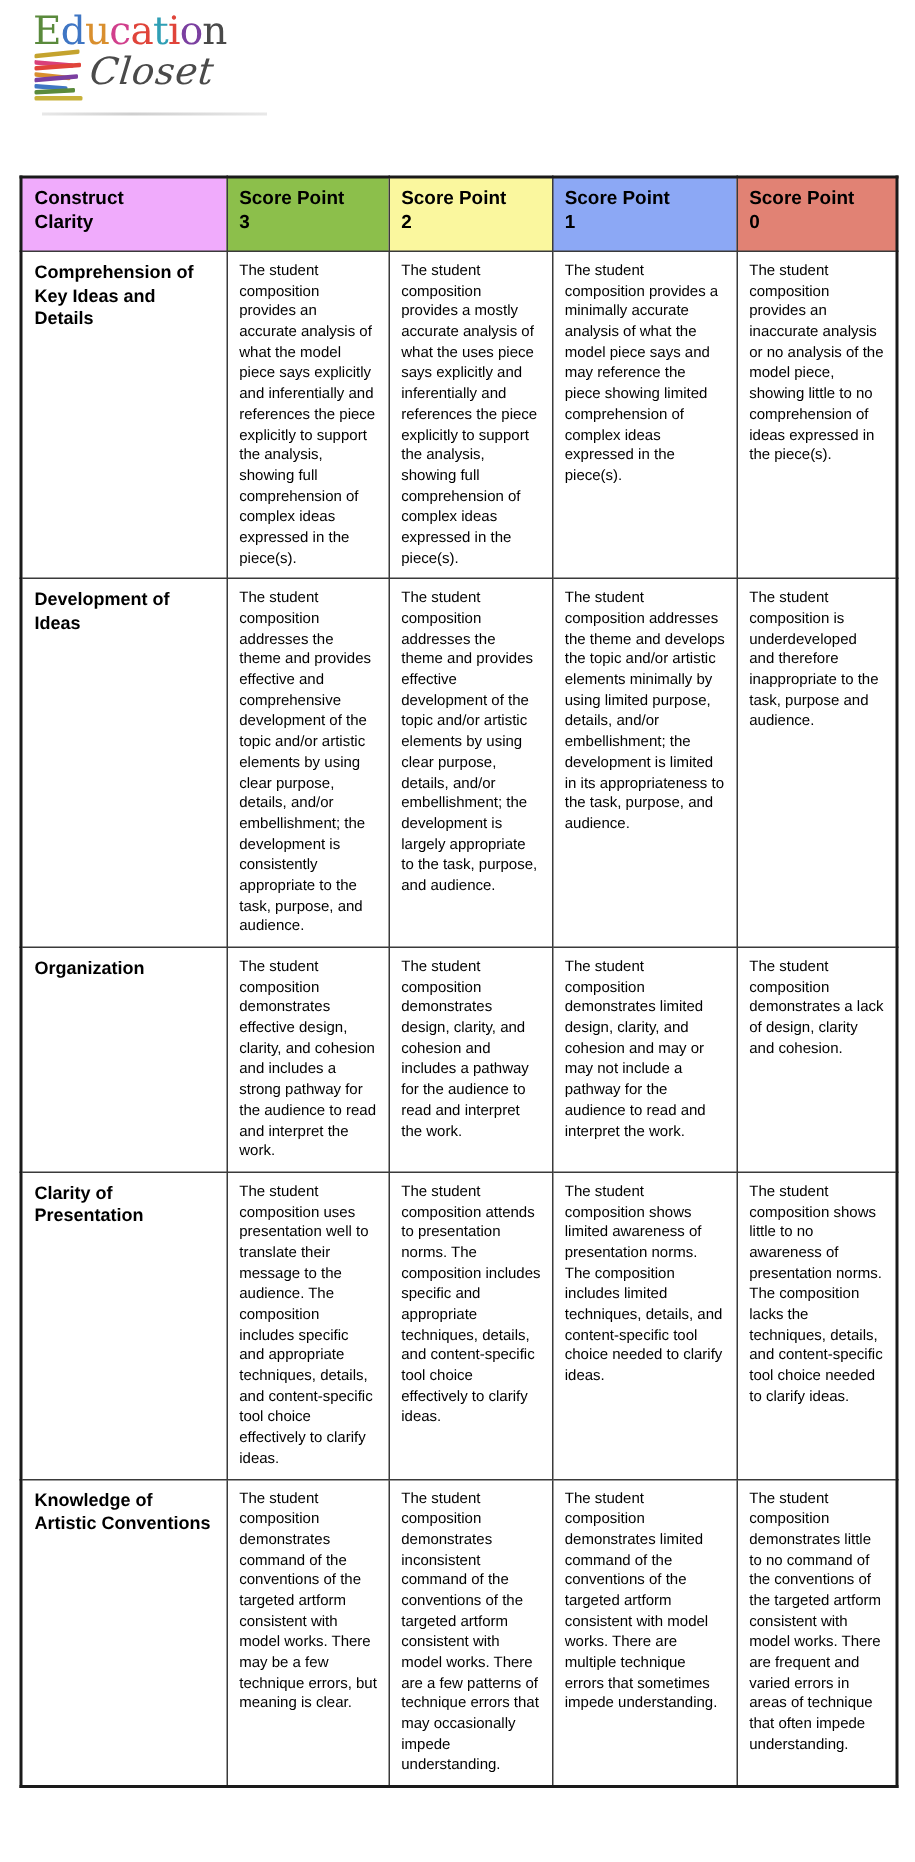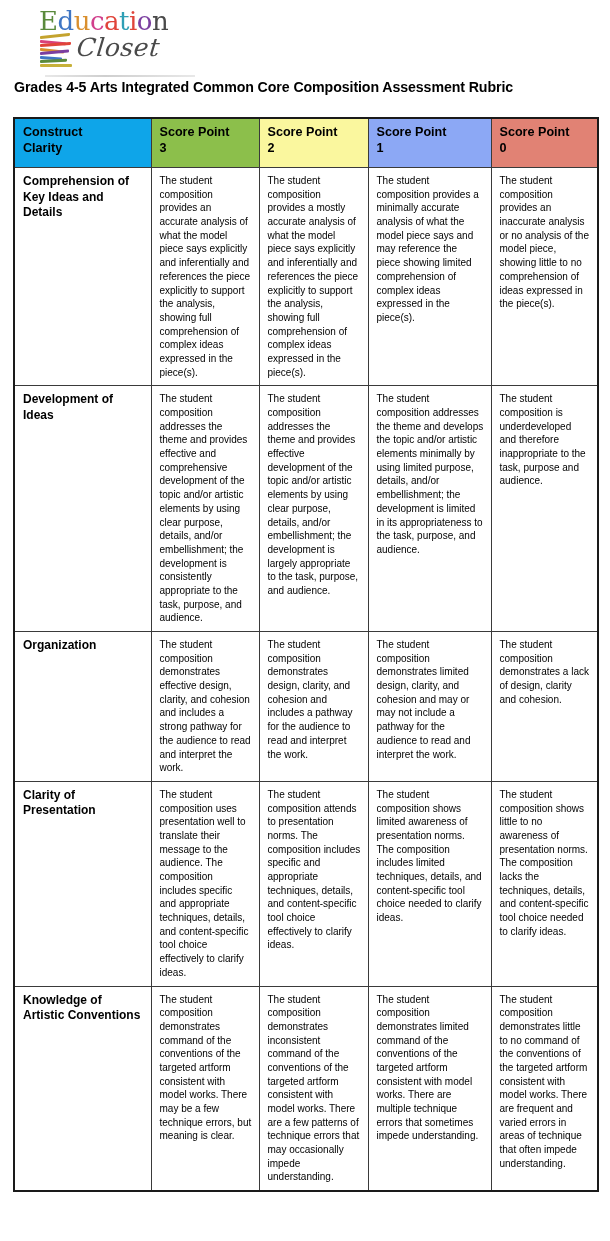--- a/index.html
+++ b/index.html
@@ -16,21 +16,21 @@
   }
   .page {
     position: relative;
     width: 610px;
     height: 1241px;
   }
 
   
   .logo-block {
     position: absolute;
-    left: 33px;
+    left: 16px;
     top: 6px;
     width: 180px;
     height: 70px;
   }
   .logo-word {
     position: absolute;
     left: 6px;
     top: 2px;
     font-family: "DejaVu Serif", serif;
     font-size: 26px;
@@ -113,21 +113,21 @@
     line-height: 1.25;
     padding: 7px 4px;
     height: 36px;
   }
   .col-construct { width: 137px; }
   .col-s3 { width: 108px; }
   .col-s2 { width: 109px; }
   .col-s1 { width: 123px; }
   .col-s0 { width: 107px; }
 
-  th.h-construct { background: #0ea5e9; }
+  th.h-construct { background: #f0abfc; }
   th.h-s3 { background: #8cbf4b; }
   th.h-s2 { background: #faf79e; }
   th.h-s1 { background: #8ca8f5; }
   th.h-s0 { background: #e18274; }
 
   td.construct-cell {
     font-size: 12px;
     font-weight: bold;
     line-height: 1.3;
     padding: 9px 8px 8px 9px;
@@ -151,21 +151,20 @@
         <i style="background: rgb(217, 143, 46); width: 24px; transform: skewY(6deg);"></i>
         <i style="background: rgb(123, 63, 160); width: 29px; transform: skewY(-5deg);"></i>
         <i style="background: rgb(63, 118, 196); width: 22px; transform: skewY(4deg);"></i>
         <i style="background: rgb(90, 138, 60); width: 27px; transform: skewY(-3deg);"></i>
         <i style="background: rgb(199, 177, 58); width: 32px; transform: skewY(0deg);"></i>
       </div>
     <div class="logo-script">Closet</div>
     <div class="logo-underline"></div>
   </div>
 
-  <div class="doc-title">Grades 4-5 Arts Integrated Common Core Composition Assessment Rubric</div>
 
   <div class="rubric-wrap">
     <table class="rubric">
       <colgroup>
         <col class="col-construct">
         <col class="col-s3">
         <col class="col-s2">
         <col class="col-s1">
         <col class="col-s0">
       </colgroup>
@@ -190,21 +189,21 @@
           <th class="h-s0">
             <span>Score Point</span><br>
             <span>0</span>
           </th>
         </tr>
       </thead>
       <tbody>
         <tr>
           <td class="construct-cell">Comprehension of Key Ideas and Details</td>
           <td class="desc-cell">The student composition provides an accurate analysis of what the model piece says explicitly and inferentially and references the piece explicitly to support the analysis, showing full comprehension of complex ideas expressed in the piece(s).</td>
-          <td class="desc-cell">The student composition provides a mostly accurate analysis of what the model piece says explicitly and inferentially and references the piece explicitly to support the analysis, showing full comprehension of complex ideas expressed in the piece(s).</td>
+          <td class="desc-cell">The student composition provides a mostly accurate analysis of what the uses piece says explicitly and inferentially and references the piece explicitly to support the analysis, showing full comprehension of complex ideas expressed in the piece(s).</td>
           <td class="desc-cell">The student composition provides a minimally accurate analysis of what the model piece says and may reference the piece showing limited comprehension of complex ideas expressed in the piece(s).</td>
           <td class="desc-cell">The student composition provides an inaccurate analysis or no analysis of the model piece, showing little to no comprehension of ideas expressed in the piece(s).</td>
         </tr>
         <tr>
           <td class="construct-cell">Development of Ideas</td>
           <td class="desc-cell">The student composition addresses the theme and provides effective and comprehensive development of the topic and/or artistic elements by using clear purpose, details, and/or embellishment; the development is consistently appropriate to the task, purpose, and audience.</td>
           <td class="desc-cell">The student composition addresses the theme and provides effective development of the topic and/or artistic elements by using clear purpose, details, and/or embellishment; the development is largely appropriate to the task, purpose, and audience.</td>
           <td class="desc-cell">The student composition addresses the theme and develops the topic and/or artistic elements minimally by using limited purpose, details, and/or embellishment; the development is limited in its appropriateness to the task, purpose, and audience.</td>
           <td class="desc-cell">The student composition is underdeveloped and therefore inappropriate to the task, purpose and audience.</td>
         </tr>

